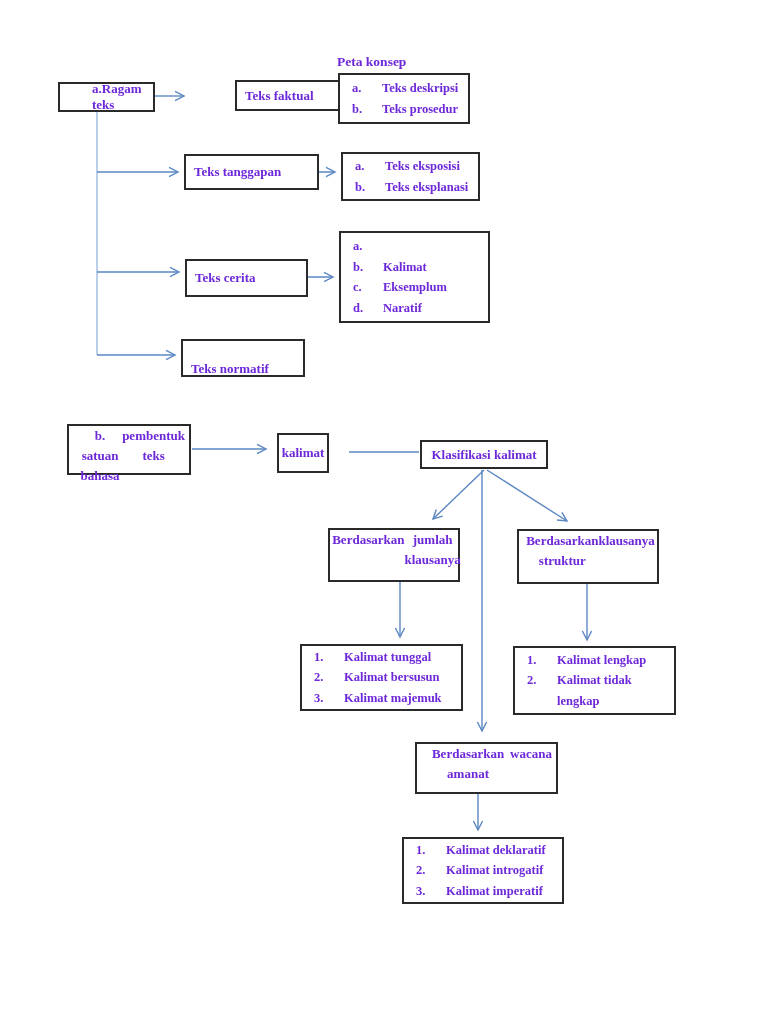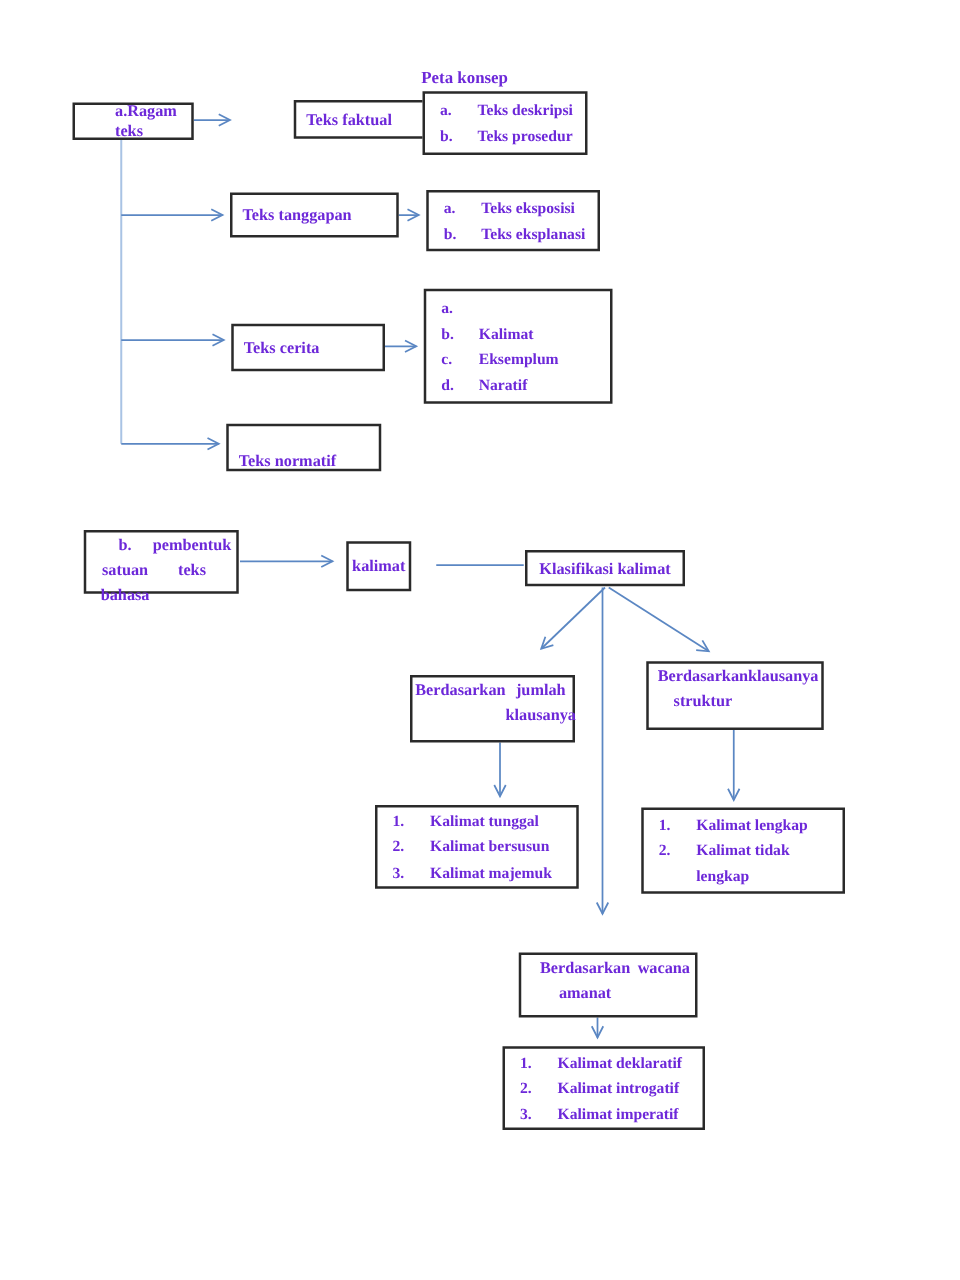--- a/index.html
+++ b/index.html
@@ -121,21 +121,21 @@
   </div>
 
   <div class="box ctr" style="left:277px;top:433px;width:52px;height:40px;">
     <span>kalimat</span>
   </div>
 
   <div class="box ctr" style="left:420px;top:440px;width:128px;height:29px;text-align:center;">
     <span>Klasifikasi kalimat</span>
   </div>
 
-  <div class="box twoline" style="left:328px;top:528px;width:132px;height:54px;margin-top:12px;">
+  <div class="box twoline" style="left:328px;top:528px;width:132px;height:54px;">
     <span>Berdasarkan</span>
     <span>jumlah klausanya</span>
   </div>
 
   <div class="box twoline" style="left:517px;top:529px;width:142px;height:55px;">
     <span>Berdasarkan struktur</span>
     <span>klausanya</span>
   </div>
 
   <div class="listbox" style="left:300px;top:644px;width:163px;height:67px;">
@@ -157,21 +157,21 @@
     <div class="li">
       <span class="mk">1.</span>
       <span class="tx">Kalimat lengkap</span>
     </div>
     <div class="li">
       <span class="mk">2.</span>
       <span class="tx">Kalimat tidak lengkap</span>
     </div>
   </div>
 
-  <div class="box twoline" style="left:415px;top:742px;width:143px;height:52px;margin-top:20px;">
+  <div class="box twoline" style="left:415px;top:742px;width:143px;height:52px;">
     <span>Berdasarkan amanat</span>
     <span>wacana</span>
   </div>
 
   <div class="listbox" style="left:402px;top:837px;width:162px;height:67px;">
     <div class="li">
       <span class="mk">1.</span>
       <span class="tx">Kalimat deklaratif</span>
     </div>
     <div class="li">

